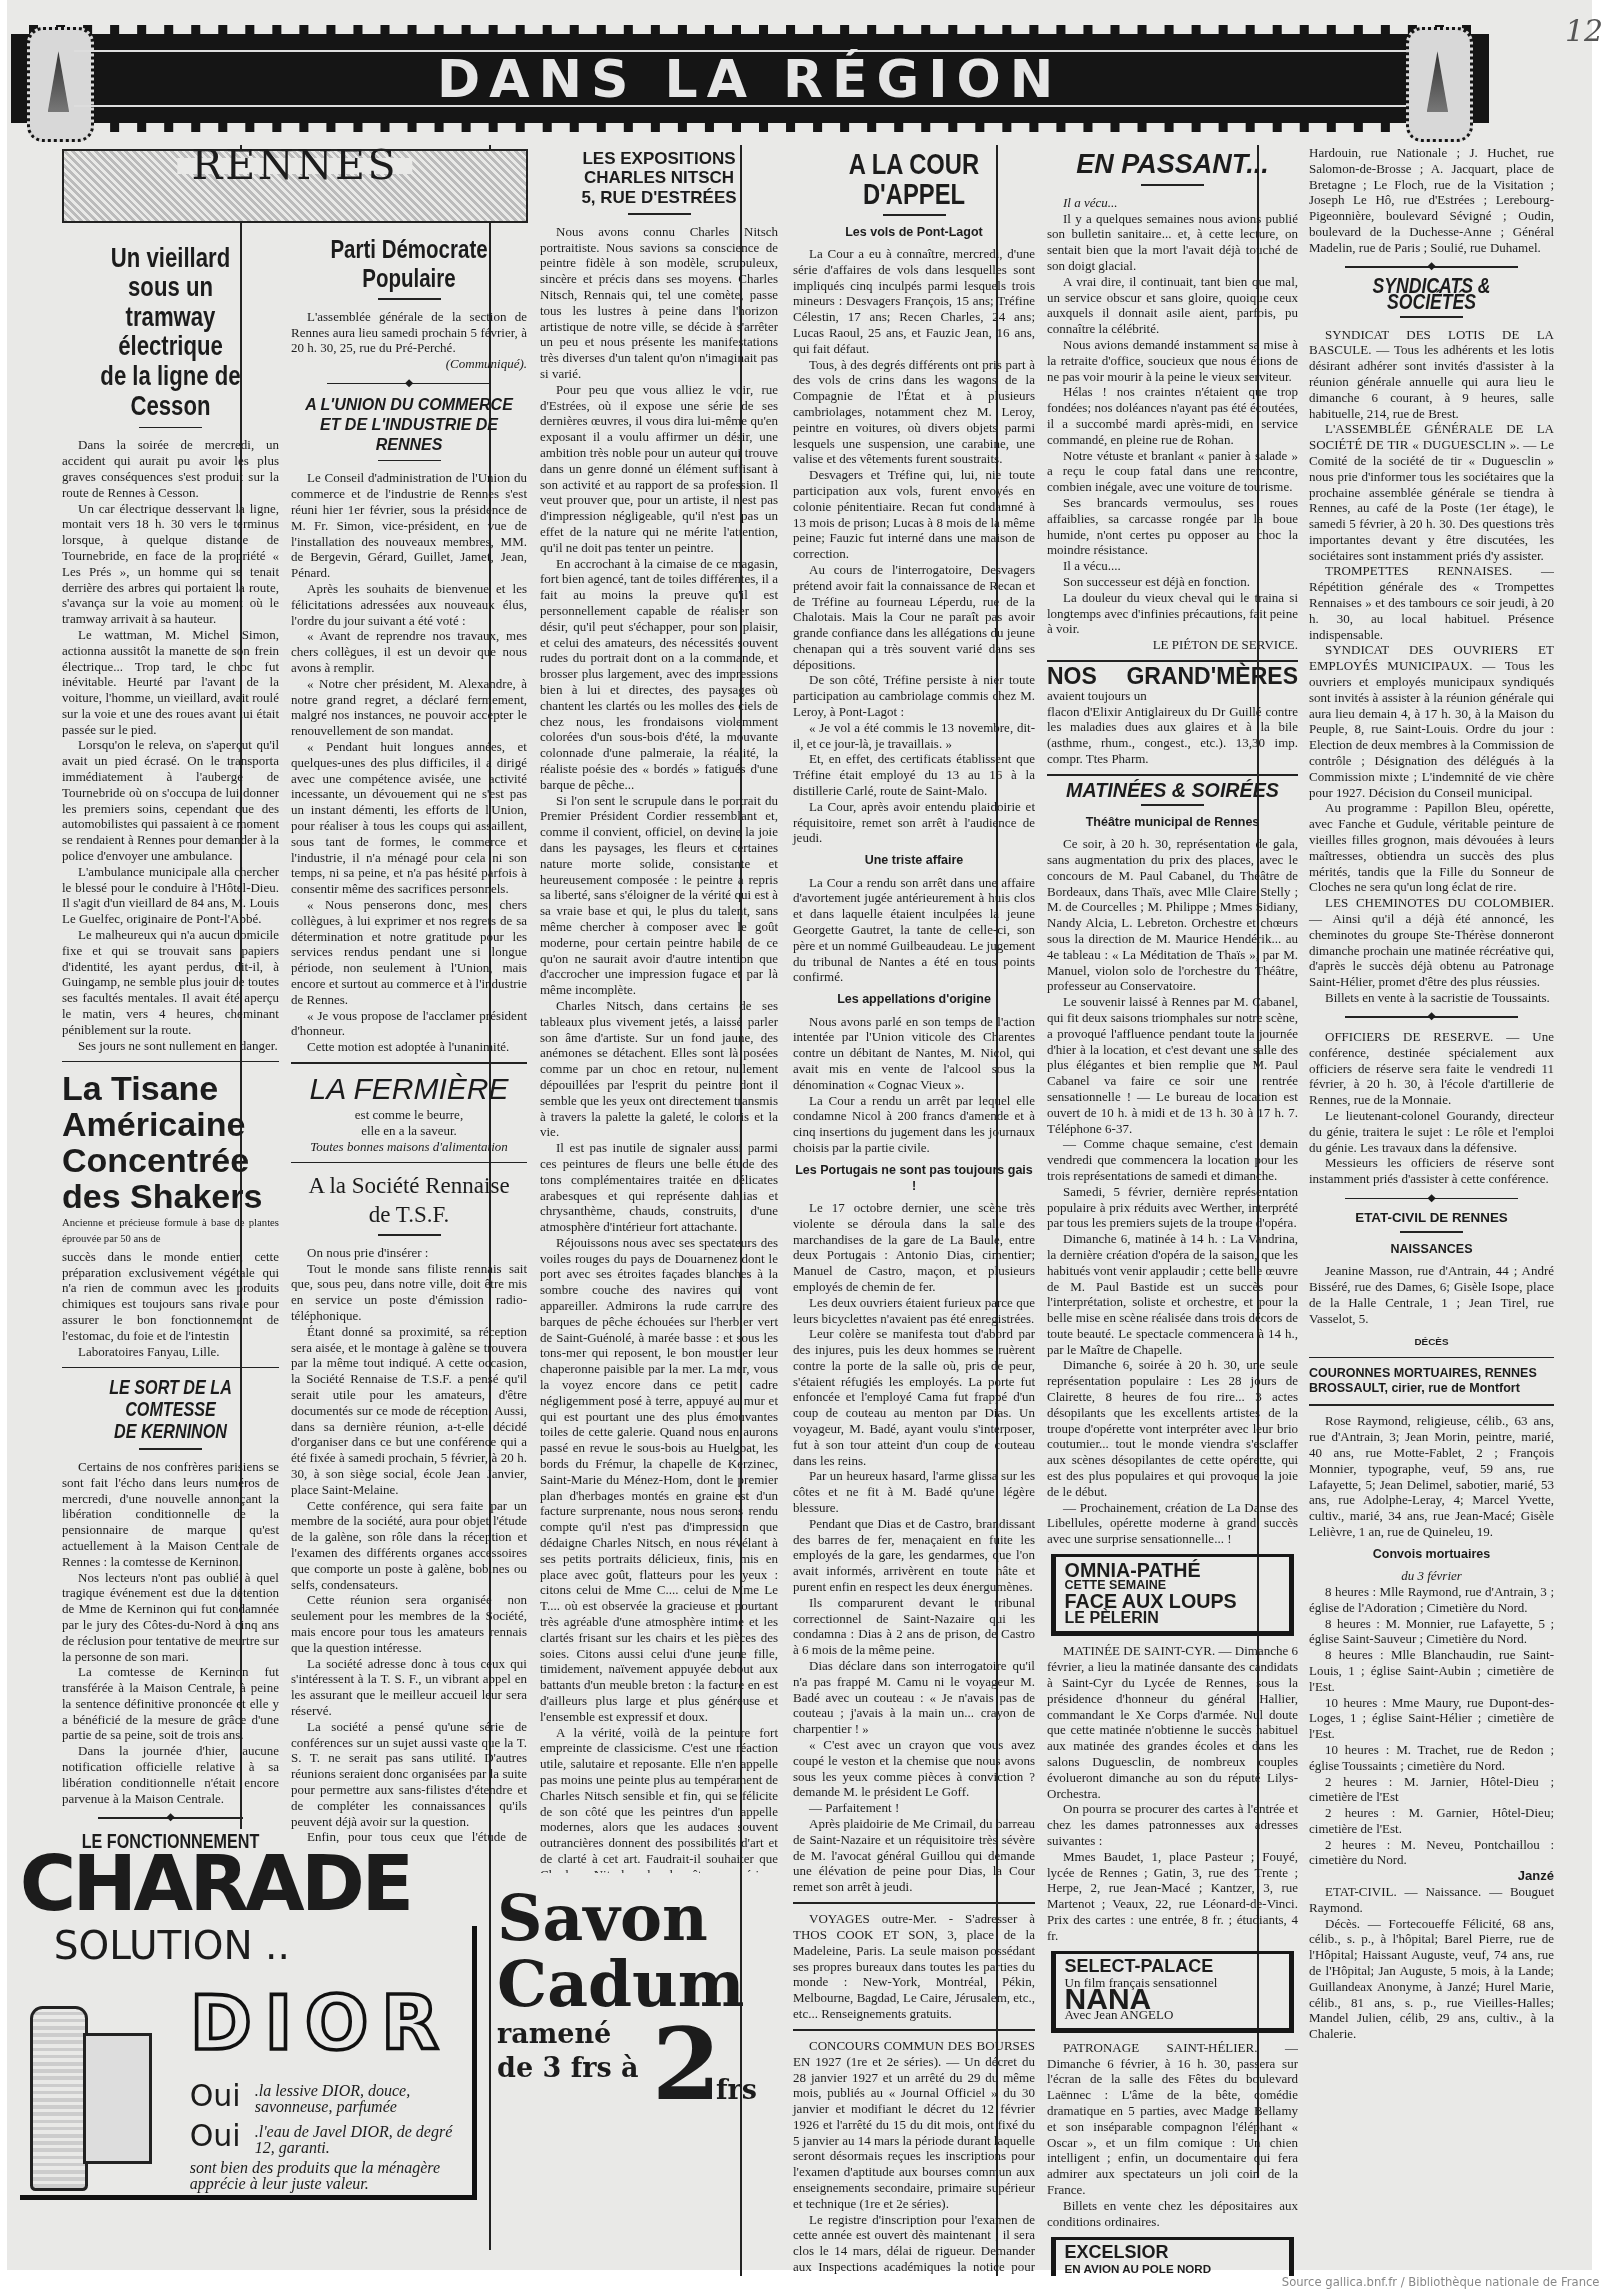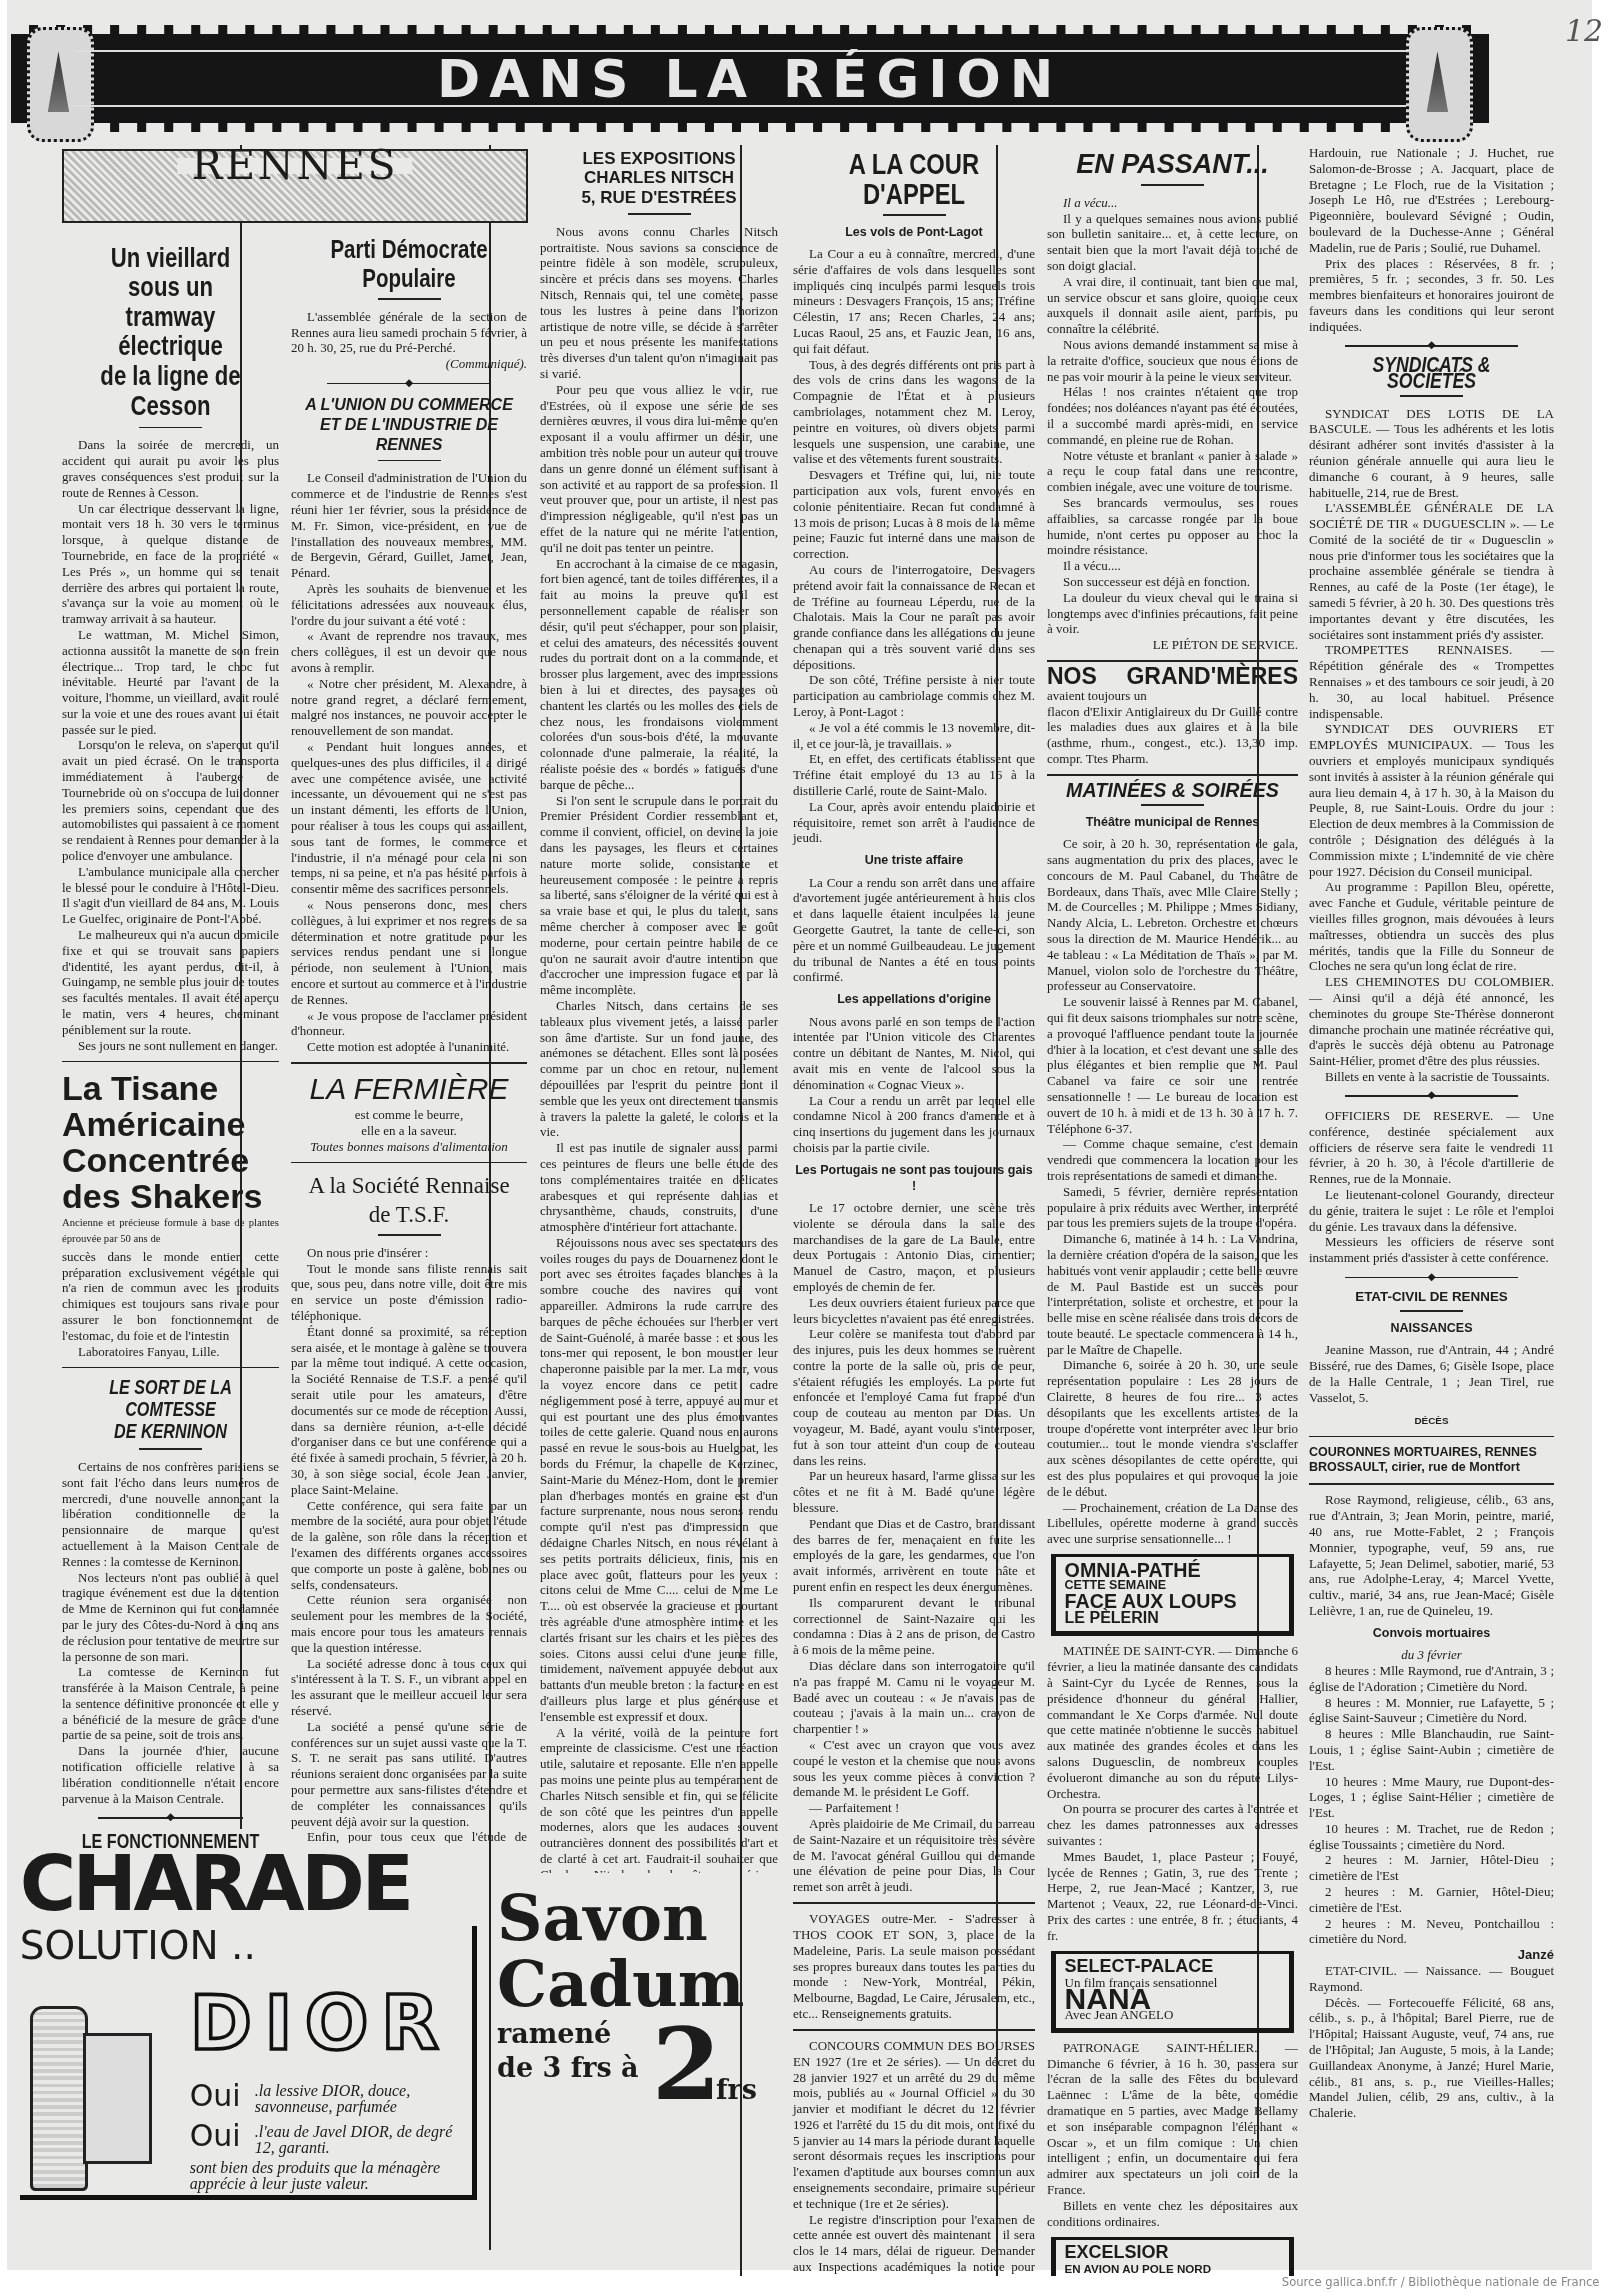--- a/index.html
+++ b/index.html
@@ -32,21 +32,21 @@
   .box{border:5.4px solid #161616;border-top-width:3.6px;margin:7.2px 3.6px;padding:5.4px 9px;text-align:left;}
   .box .t1{font-family:"Liberation Sans",sans-serif;font-weight:bold;}
   
   .rennes{height:70px;border:2.7px solid #222;background:repeating-linear-gradient(45deg,#bbb 0 2.7px,#e9e9e7 2.7px 5.4px);position:relative;margin:3.6px 0 9px;}
   .rennes span{position:absolute;left:50%;top:7.2px;transform:translateX(-50%);background:#e9e9e7;padding:0 14.3px;font-family:"DejaVu Serif",serif;font-size:41px;letter-spacing:2.7px;}
   
   .ad-tisane{display:flex;gap:5.4px;}
   .ad-tisane .big{font-family:"Liberation Sans",sans-serif;font-weight:bold;font-size:34px;line-height:36px;}
   .charade{position:absolute;left:19.7px;top:1845px;width:461px;height:394px;}
   .charade .w1{font-family:"DejaVu Sans",sans-serif;font-weight:bold;font-size:77px;letter-spacing:-3.6px;line-height:77px;}
-  .charade .w2{font-family:"DejaVu Sans",sans-serif;font-size:39px;line-height:47px;}
+  .charade .w2{font-family:"DejaVu Sans",sans-serif;font-size:39px;line-height:47px;margin-left:34px;}
   .charade .dior{position:absolute;left:170px;top:134px;font-family:"DejaVu Sans",sans-serif;font-weight:bold;font-size:75px;letter-spacing:12.5px;color:#e9e9e7;-webkit-text-stroke:3.6px #111;}
   .charade .oui{position:absolute;left:170px;font-family:"DejaVu Sans",sans-serif;font-size:30px;}
   .charade .script{position:absolute;left:235px;font-style:italic;font-size:16px;line-height:16px;}
   .charade .bottle{position:absolute;left:10.7px;top:161px;width:52px;height:179px;border:3.6px solid #222;border-radius:12.5px 12.5px 5.4px 5.4px;background:repeating-linear-gradient(0deg,#ccc 0 3.6px,#e9e9e7 3.6px 7.2px);}
   .charade .pack{position:absolute;left:63px;top:188px;width:63px;height:125px;border:3.6px solid #222;background:#ddd;}
   .charade .frame{position:absolute;left:0;top:81px;width:452px;height:269px;border-right:5.4px solid #111;border-bottom:5.4px solid #111;}
   .cadum{position:absolute;left:497px;top:1885px;width:260px;text-align:left;}
   .cadum .l1{font-family:"DejaVu Serif",serif;font-weight:bold;font-size:63px;line-height:66px;}
   .cadum .l2{font-family:"DejaVu Serif",serif;font-weight:bold;font-size:27px;line-height:34px;}
   .cadum .two{position:absolute;right:36px;top:130px;font-family:"DejaVu Serif",serif;font-weight:bold;font-size:99px;line-height:99px;}
@@ -272,21 +272,20 @@
     <div class="t1" style="font-size:18px">EXCELSIOR</div>
     <div class="t1" style="font-size:11.6px">EN AVION AU POLE NORD</div>
     <div>(Raid Bird). Photos prises exactement au-dessus du Pôle. (Patronné par la Société Géographique.</div>
 
   </div>
 
 </div>
 
 <div class="col" style="left:1265px;top:145px;width:245px;height:2015px;">
   <p style="text-indent:0">Hardouin, rue Nationale ; J. Huchet, rue Salomon-de-Brosse ; A. Jacquart, place de Bretagne ; Le Floch, rue de la Visitation ; Joseph Le Hô, rue d'Estrées ; Lerebourg-Pigeonnière, boulevard Sévigné ; Oudin, boulevard de la Duchesse-Anne ; Général Madelin, rue de Paris ; Soulié, rue Duhamel.</p>
-    <p>Prix des places : Réservées, 8 fr. ; premières, 5 fr. ; secondes, 3 fr. 50. Les membres bienfaiteurs et honoraires jouiront de faveurs dans les conditions qui leur seront indiquées.</p>
   <div class="orn"></div>
   <div class="hed cond ital" style="font-size:21.5px">SYNDICATS &amp; SOCIÉTÉS</div>
   <div class="dash"></div>
     <p>SYNDICAT DES LOTIS DE LA BASCULE. — Tous les adhérents et les lotis désirant adhérer sont invités d'assister à la réunion générale annuelle qui aura lieu le dimanche 6 courant, à 9 heures, salle habituelle, 214, rue de Brest.</p>
     <p>L'ASSEMBLÉE GÉNÉRALE DE LA SOCIÉTÉ DE TIR « DUGUESCLIN ». — Le Comité de la société de tir « Duguesclin » nous prie d'informer tous les sociétaires que la prochaine assemblée générale se tiendra à Rennes, au café de la Poste (1er étage), le samedi 5 février, à 20 h. 30. Des questions très importantes devant y être discutées, les sociétaires sont instamment priés d'y assister.</p>
     <p>TROMPETTES RENNAISES. — Répétition générale des « Trompettes Rennaises » et des tambours ce soir jeudi, à 20 h. 30, au local habituel. Présence indispensable.</p>
     <p>SYNDICAT DES OUVRIERS ET EMPLOYÉS MUNICIPAUX. — Tous les ouvriers et employés municipaux syndiqués sont invités à assister à la réunion générale qui aura lieu demain 4, à 17 h. 30, à la Maison du Peuple, 8, rue Saint-Louis. Ordre du jour : Election de deux membres à la Commission de contrôle ; Désignation des délégués à la Commission mixte ; L'indemnité de vie chère pour 1927. Décision du Conseil municipal.</p>
     <p>Au programme : Papillon Bleu, opérette, avec Fanche et Gudule, véritable peinture de vieilles filles grognon, mais dévouées à leurs maîtresses, obtiendra un succès des plus mérités, tandis que la Fille du Sonneur de Cloches ne sera qu'un long éclat de rire.</p>
     <p>LES CHEMINOTES DU COLOMBIER. — Ainsi qu'il a déjà été annoncé, les cheminotes du groupe Ste-Thérèse donneront dimanche prochain une matinée récréative qui, d'après le succès déjà obtenu au Patronage Saint-Hélier, promet d'être des plus réussies.</p>
     <p>Billets en vente à la sacristie de Toussaints.</p>

